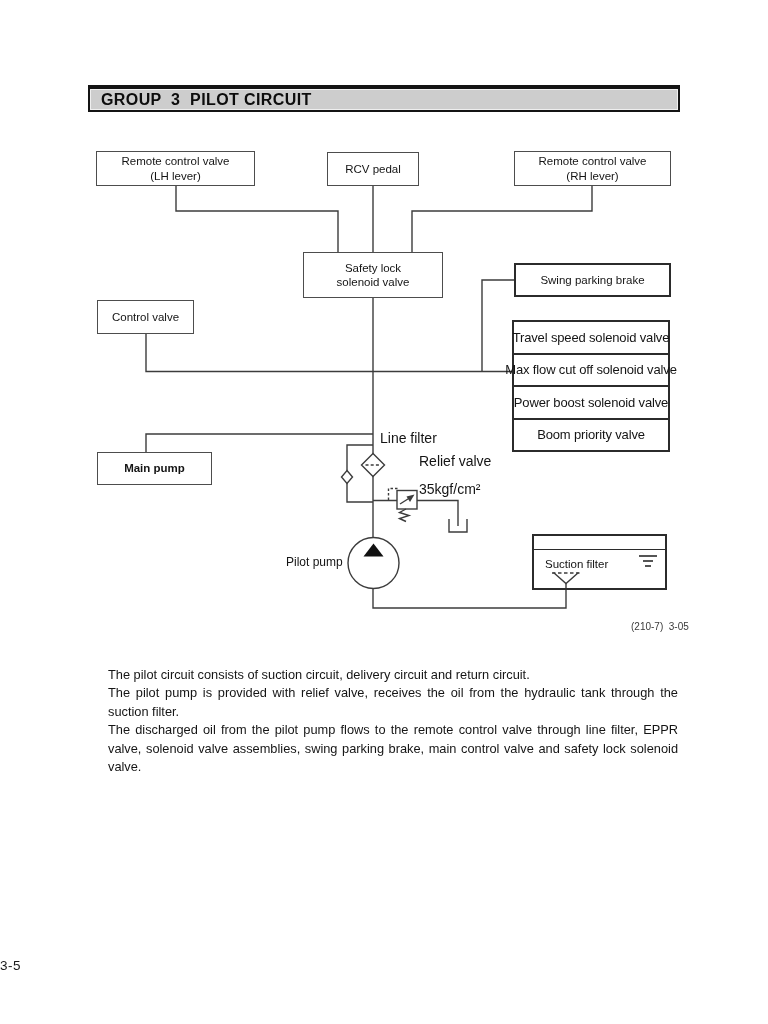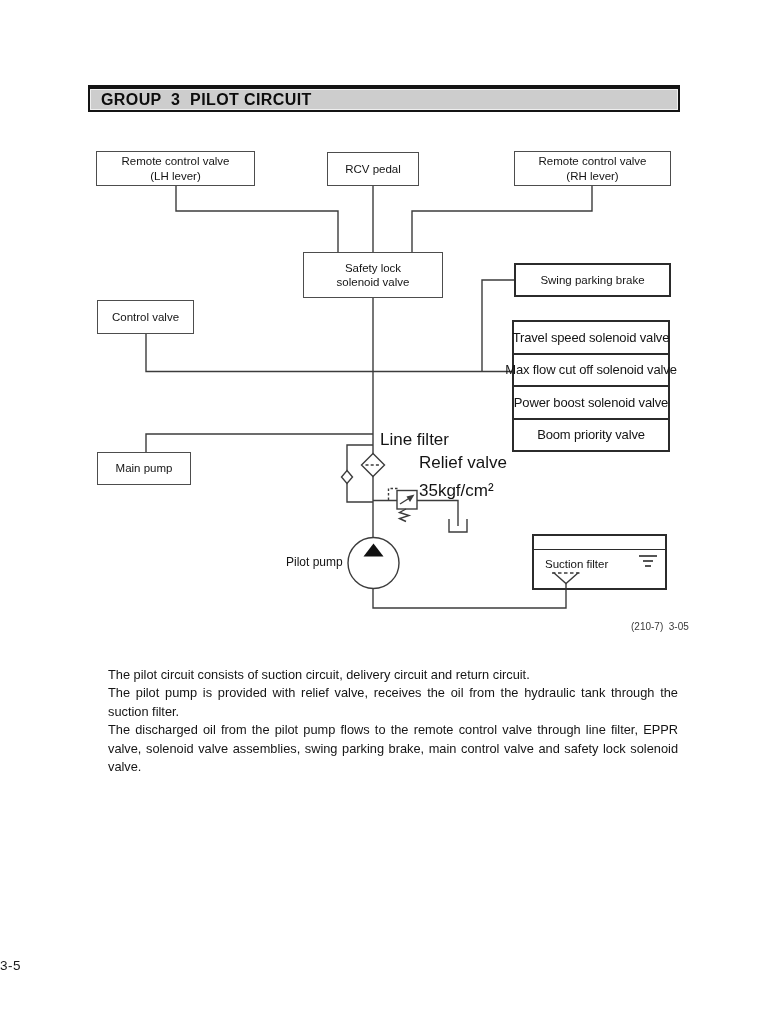--- a/index.html
+++ b/index.html
@@ -24,21 +24,21 @@
         letter-spacing:-.15px;white-space:nowrap;color:#141414;}
   .srow + .srow{border-top:2px solid #2b2b2b;}
 
   
   .tank{position:absolute;left:532px;top:534px;width:135px;height:56px;box-sizing:border-box;
         border:2px solid #2b2b2b;background:transparent;}
   .tank .topline{position:absolute;left:0;right:0;top:13px;border-top:1.5px solid #2b2b2b;}
   .tank .tlabel{position:absolute;left:11px;top:22px;font-size:11.5px;color:#141414;}
   .lvl{position:absolute;background:#555;height:1.5px;}
 
-  .dlabel{position:absolute;font-size:17px;color:#141414;white-space:nowrap;}
+  .dlabel{position:absolute;font-size:14px;color:#141414;white-space:nowrap;}
   .footnote{position:absolute;left:631px;top:621px;font-size:10px;color:#3a3a3a;white-space:pre;}
 
   svg.lines{position:absolute;left:0;top:0;}
 
   
   .bodytext{position:absolute;left:108px;top:666px;width:570px;font-size:12.8px;
         line-height:18.4px;color:#151515;}
   .bl{text-align:left;}
   .just{text-align:justify;text-align-last:justify;}
 
@@ -121,21 +121,21 @@
     <span>Control valve</span>
   </div>
 
   <div class="stack" style="left:512px;top:320px;width:158px;height:132px;">
     <div class="srow">Travel speed solenoid valve</div>
     <div class="srow">Max flow cut off solenoid valve</div>
     <div class="srow">Power boost solenoid valve</div>
     <div class="srow">Boom priority valve</div>
   </div>
 
-  <div class="dbox" style="left:97px;top:452px;width:94px;height:33px;">
+  <div class="dbox" style="left:97px;top:452px;width:115px;height:33px;font-weight:bold;">
     <span>Main pump</span>
   </div>
 
   <div class="tank">
     <div class="topline"></div>
     <div class="tlabel">Suction filter</div>
     <div>
       <div class="lvl" style="left:105px;top:19px;width:18px;"></div>
       <div class="lvl" style="left:109px;top:24px;width:10px;"></div>
       <div class="lvl" style="left:111px;top:29px;width:6px;"></div>

